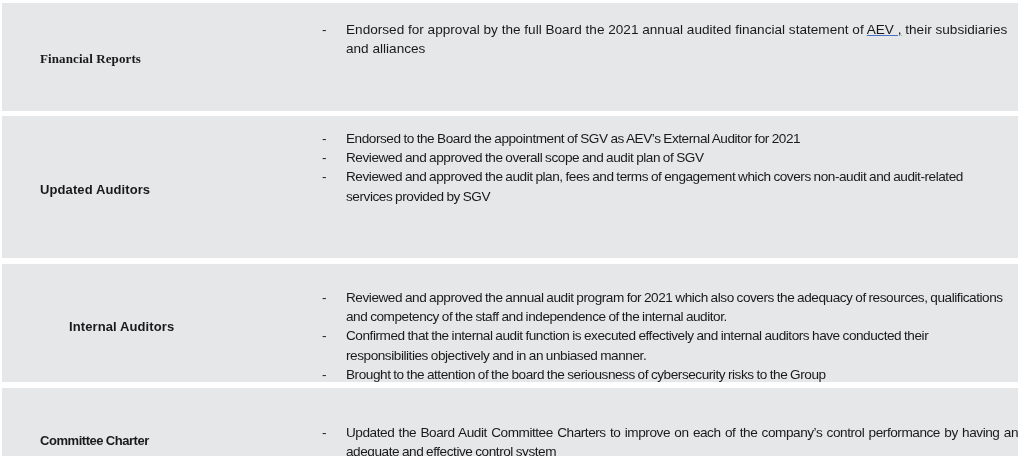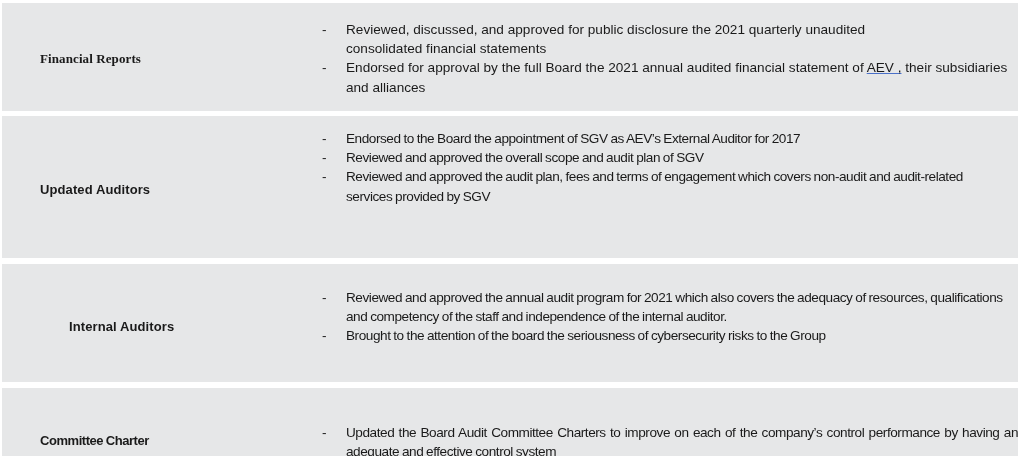--- a/index.html
+++ b/index.html
@@ -15,38 +15,38 @@
     .narrow { letter-spacing: -0.45px; word-spacing: -0.5px; }
     .justify { text-align: justify; margin-top: 18px; }
     .uline { text-decoration: underline; text-decoration-color: #4a70c8; }
   </style>
 </head>
 <body>
 
 <div class="row" style="top:3px;height:108px;">
   <div class="label" style="top:56px;font-family:Liberation Serif, serif;">Financial Reports</div>
   <ul class="items" style="top:17px;">
-    <li style="padding-right:70px;">Reviewed, discussed, and approved for public disclosure the 2021 quarterly unaudited consolidated financial statements</li>
     <li><span>Endorsed for approval by the full Board the 2021 annual audited financial statement of </span><span class="uline">AEV ,</span><span> their subsidiaries and alliances</span></li>
   </ul>
 </div>
 
 <div class="row" style="top:116px;height:142px;">
   <div class="label" style="top:73px;">Updated Auditors</div>
   <ul class="items narrow" style="top:13px;">
-    <li>Endorsed to the Board the appointment of SGV as AEV’s External Auditor for  2017</li>
+    <li>Endorsed to the Board the appointment of SGV as AEV’s External Auditor for  2021</li>
     <li>Reviewed and approved the overall scope and audit plan of SGV</li>
     <li>Reviewed and approved the audit plan, fees and terms of engagement which covers non-audit and audit-related services provided by SGV</li>
   </ul>
 </div>
 
 <div class="row" style="top:264px;height:118px;">
   <div class="label" style="top:62px;margin-left:29px;">Internal Auditors</div>
   <ul class="items narrow" style="top:24px;">
     <li>Reviewed and approved the annual audit program for 2021 which also covers the adequacy of resources, qualifications and competency of the staff and independence of the internal auditor.</li>
+    <li style="padding-right:60px;">Confirmed that the internal audit function is executed effectively and internal auditors have conducted their responsibilities objectively and in an unbiased manner.</li>
     <li>Brought to the attention of the board the seriousness of cybersecurity risks to the Group</li>
   </ul>
 </div>
 
 <div class="row" style="top:388px;height:70px;">
   <div class="label narrow" style="top:36px;margin-top:16px;">Committee Charter</div>
   <ul class="items narrow justify" style="top:17px;right:0px;">
     <li> Updated the Board Audit Committee Charters to improve on each of the company’s control performance by having an adequate and effective control system</li>
   </ul>
 </div>

